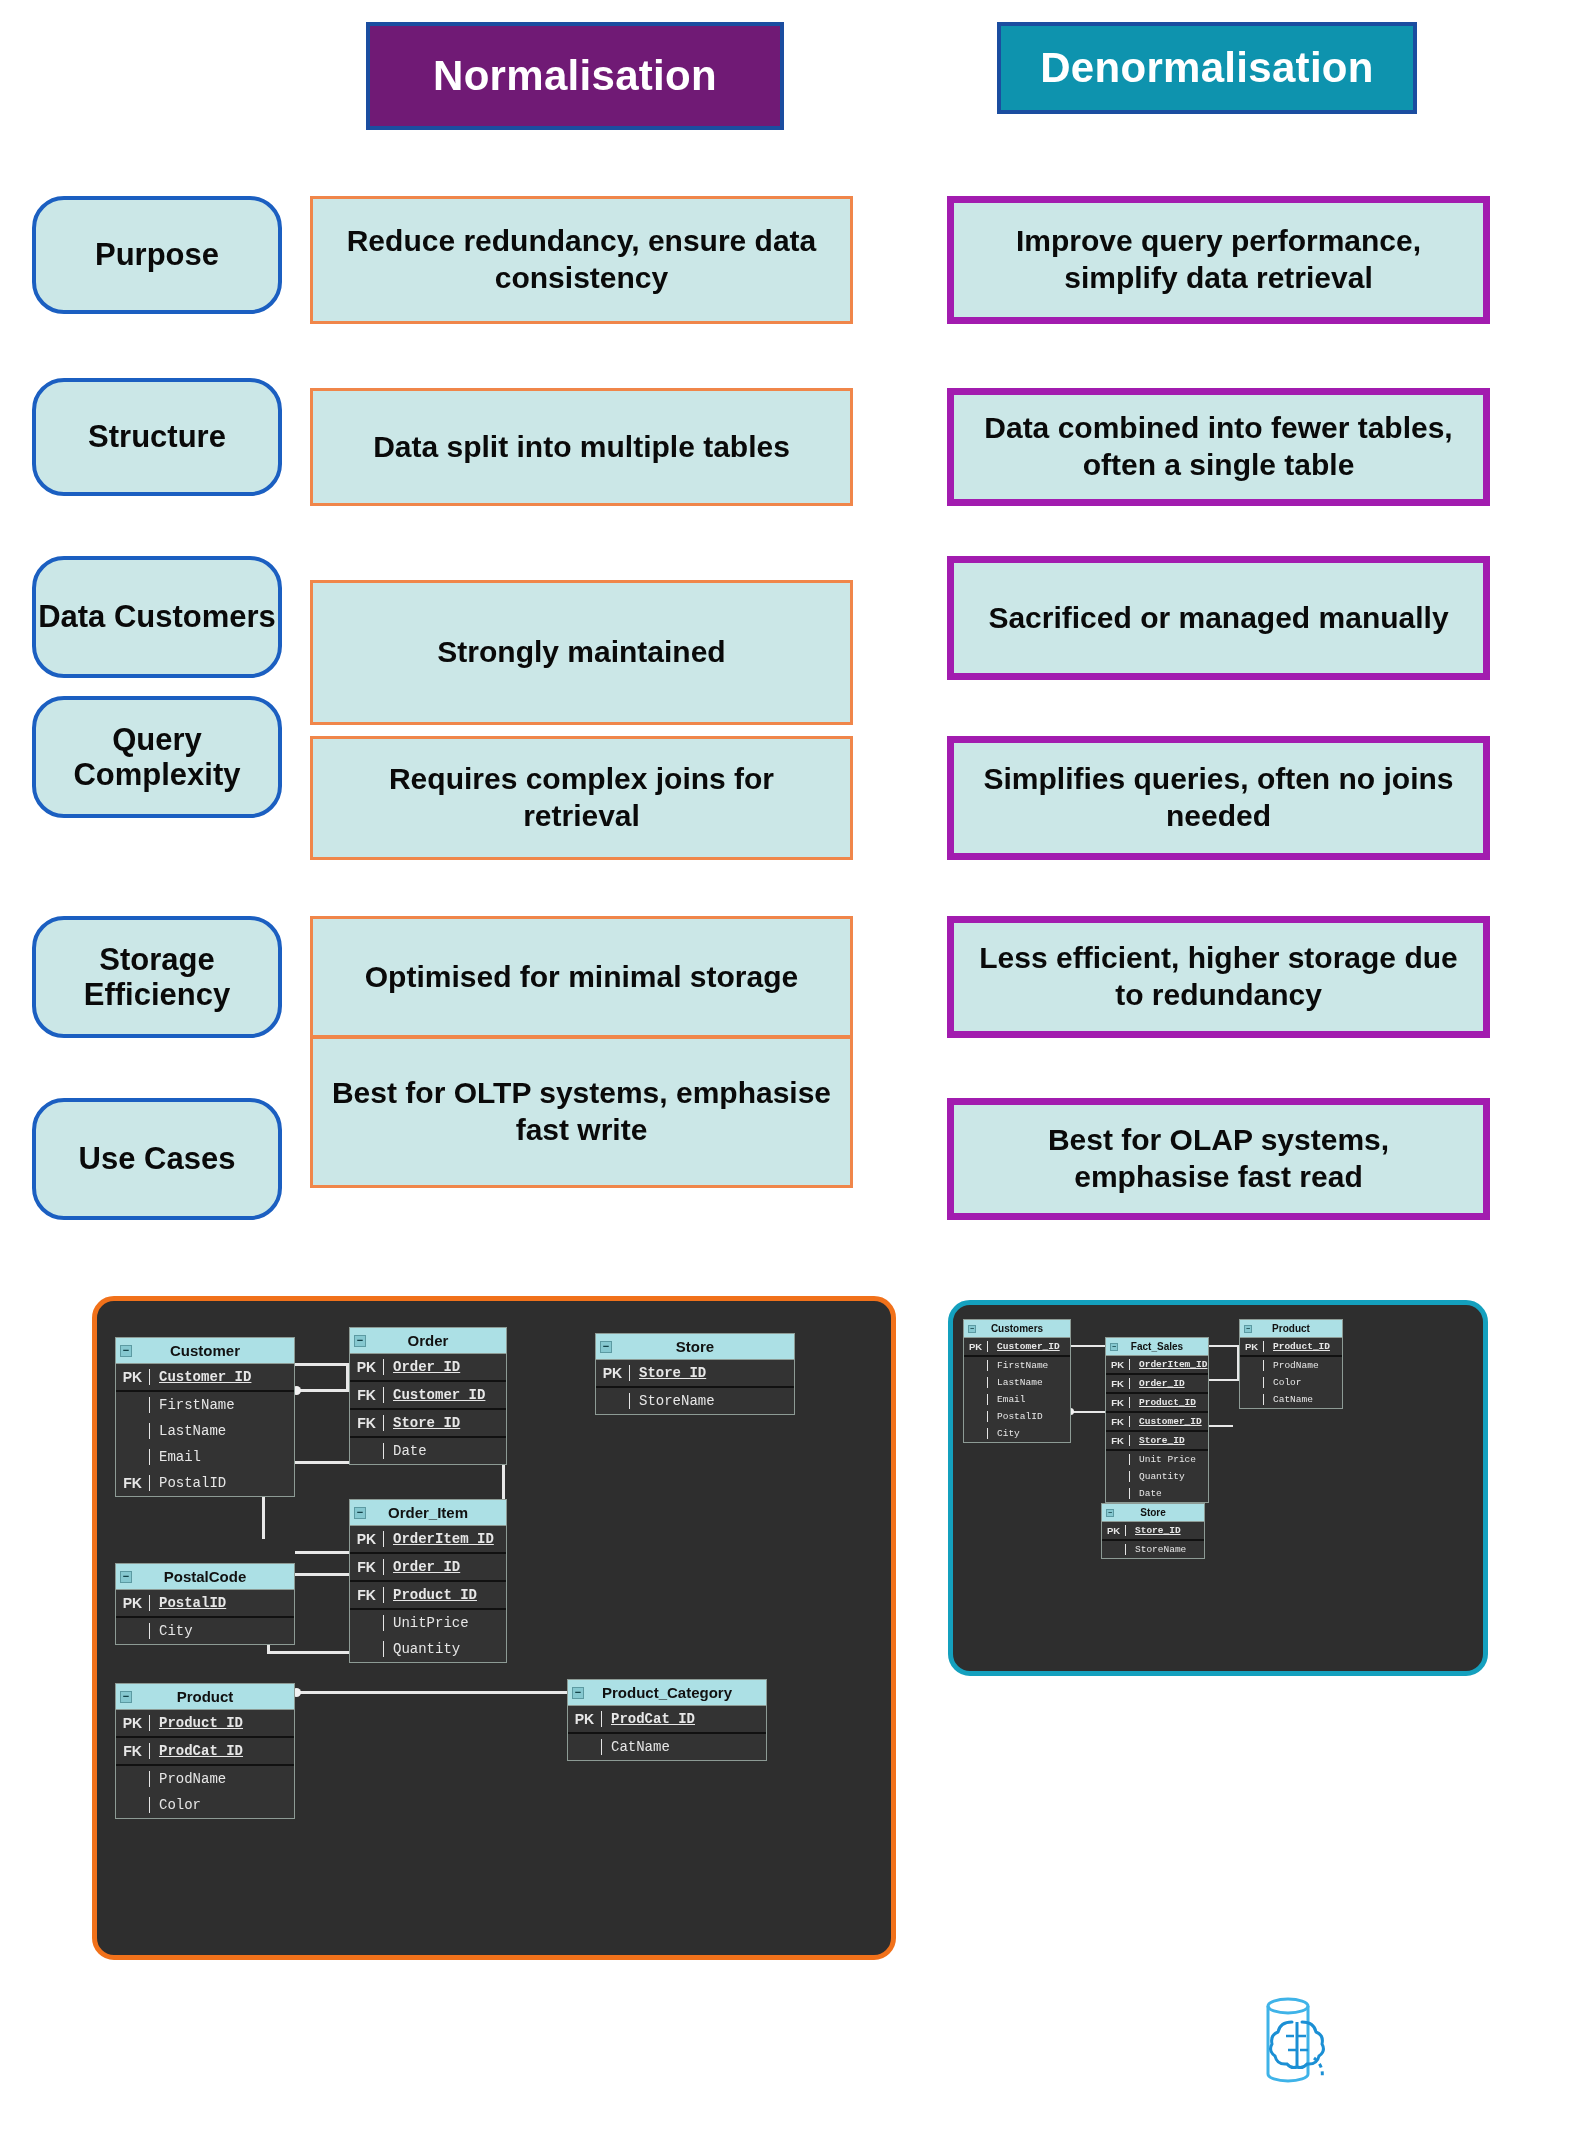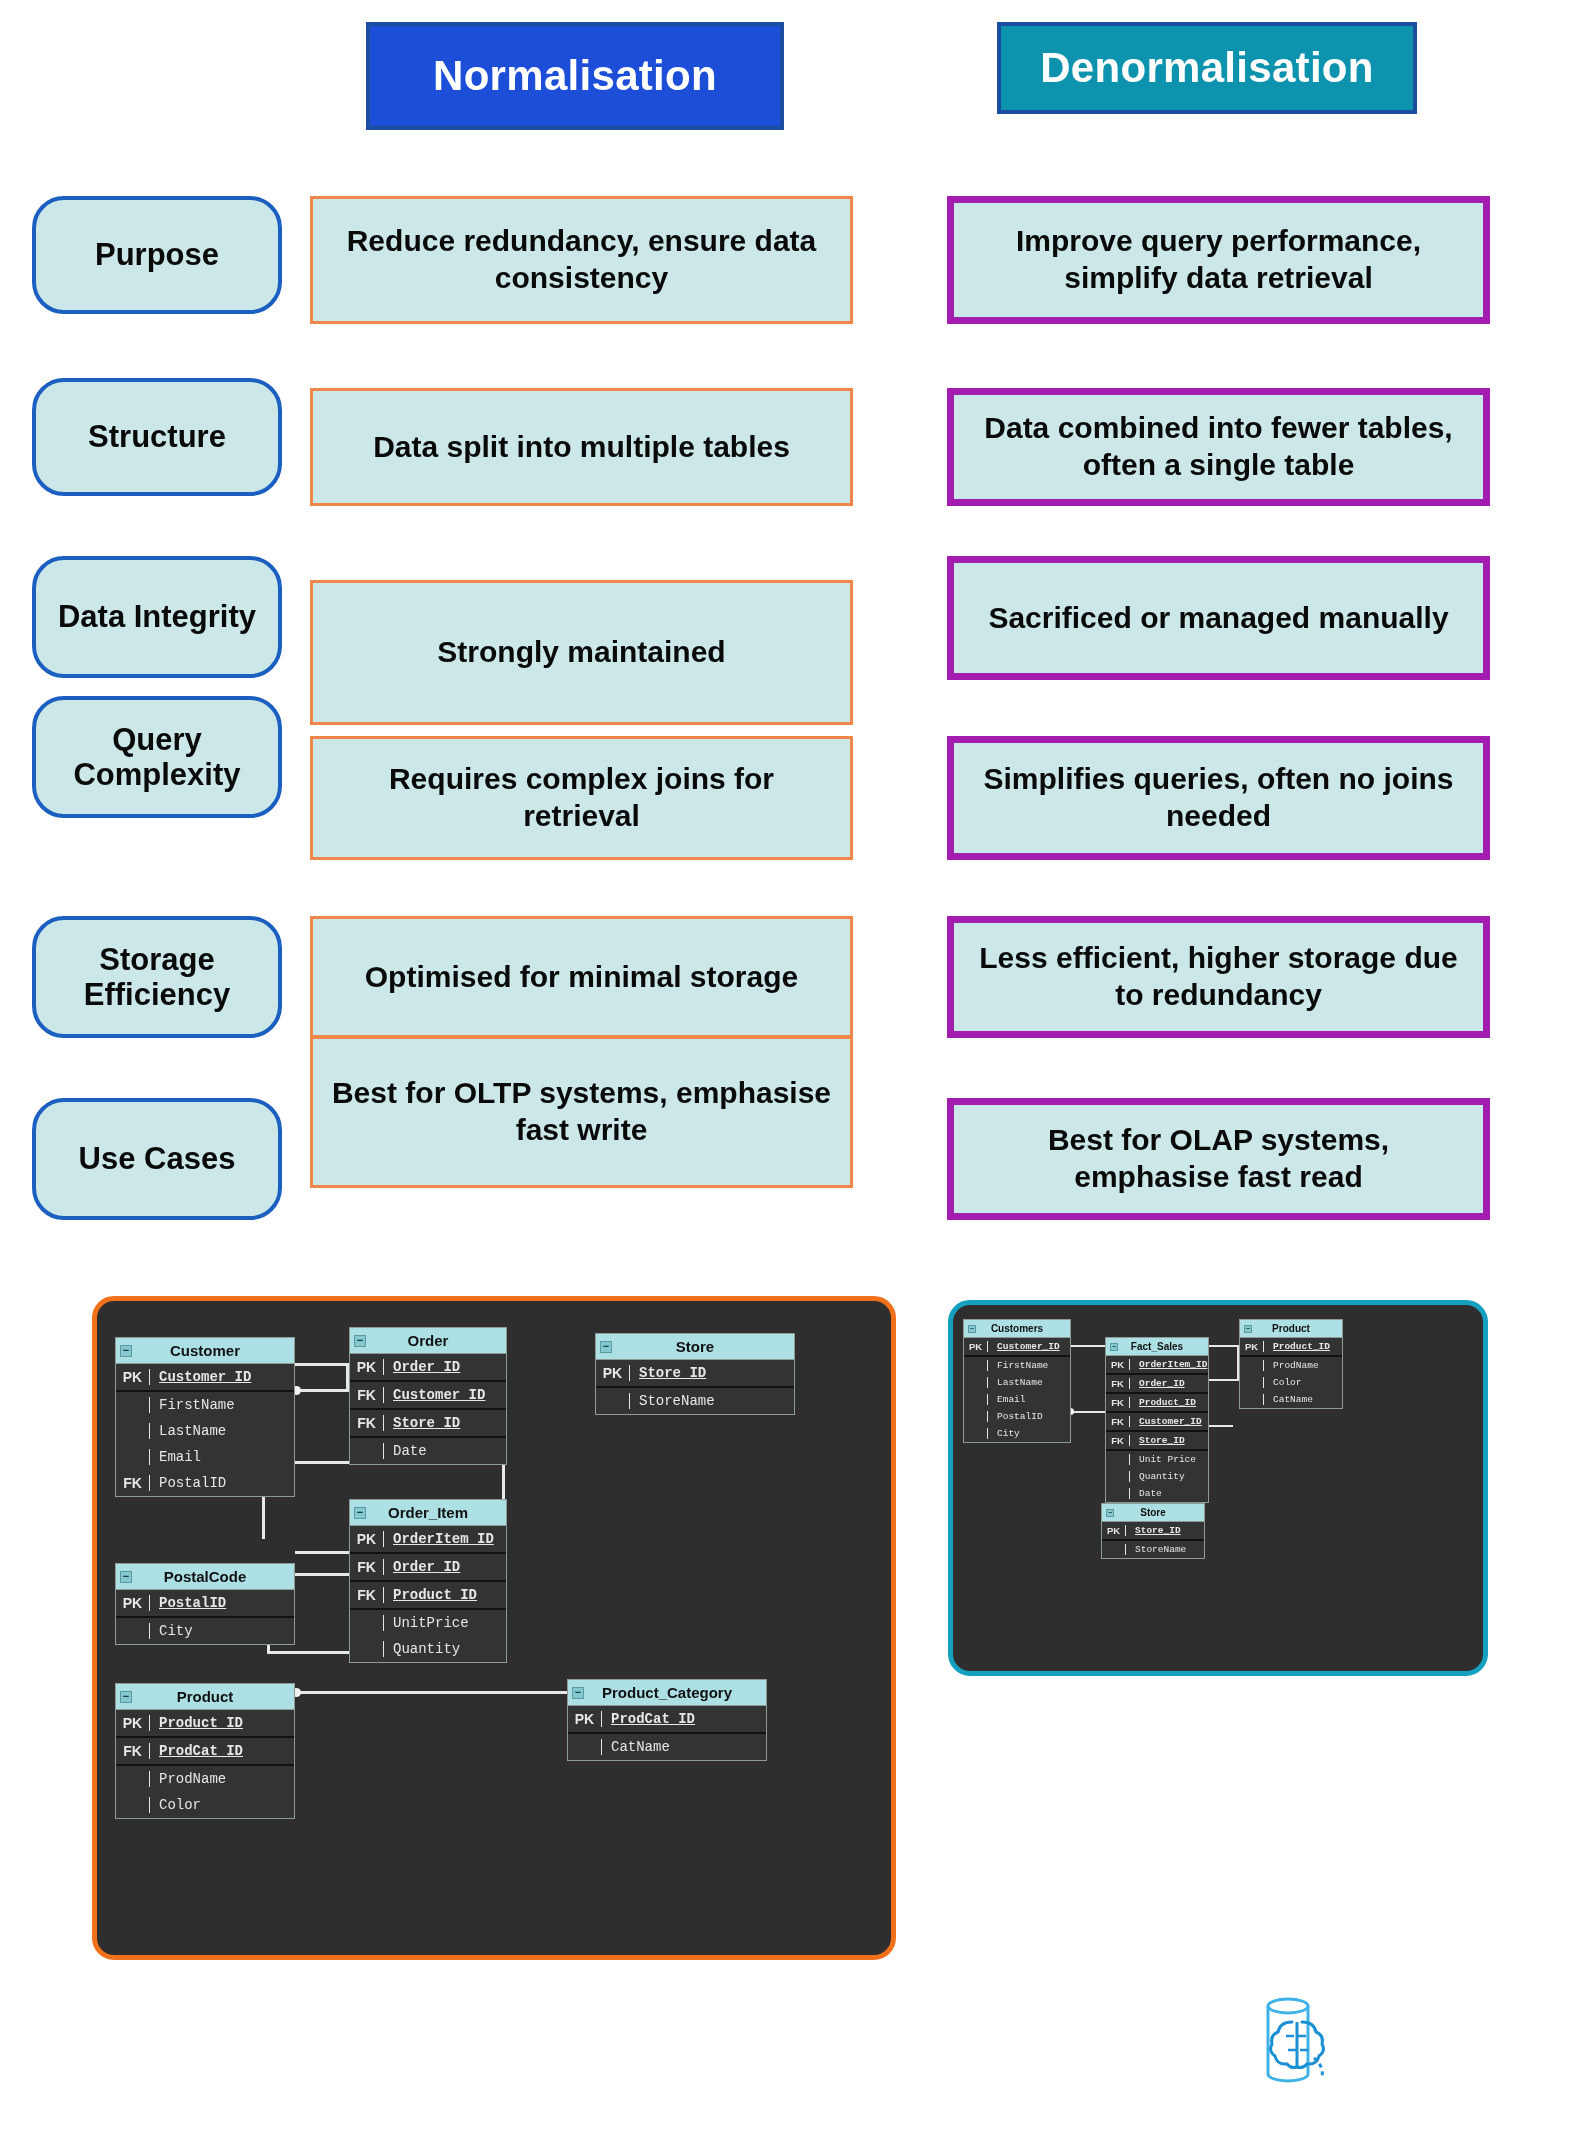--- a/index.html
+++ b/index.html
@@ -15,21 +15,21 @@
   .hdr {
     position: absolute;
     display: flex; align-items: center; justify-content: center;
     color: #ffffff;
     font-size: 42px;
     font-weight: bold;
     letter-spacing: 0.3px;
   }
   #hdr-norm {
     left: 366px; top: 22px; width: 418px; height: 108px;
-    background: #1d4ed8; border: 4px solid #1B4DA0;
+    background: #701a75; border: 4px solid #1B4DA0;
   }
   #hdr-denorm {
     left: 997px; top: 22px; width: 420px; height: 92px;
     background: #0E93AE; border: 4px solid #1B4DA0;
   }
 
   
   .pill {
     position: absolute;
     left: 32px; width: 250px;
@@ -114,21 +114,21 @@
   #logo-text span { color: #1F63B5; font-size: 36px; font-weight: bold; letter-spacing: 0.5px; }
 </style>
 </head>
 <body>
 
 <div class="hdr" id="hdr-norm">Normalisation</div>
 <div class="hdr" id="hdr-denorm">Denormalisation</div>
 
 <div class="pill" style="top:196px;height:118px">Purpose</div>
 <div class="pill" style="top:378px;height:118px">Structure</div>
-<div class="pill" style="top:556px;height:122px">Data Integrity</div>
+<div class="pill" style="top:556px;height:122px">Data Customers</div>
 <div class="pill" style="top:696px;height:122px">Query Complexity</div>
 <div class="pill" style="top:916px;height:122px">Storage Efficiency</div>
 <div class="pill" style="top:1098px;height:122px">Use Cases</div>
 
 <div class="cell norm" style="top:196px;height:128px">Reduce redundancy, ensure data consistency</div>
 <div class="cell norm" style="top:388px;height:118px">Data split into multiple tables</div>
 <div class="cell norm" style="top:580px;height:145px">Strongly maintained</div>
 <div class="cell norm" style="top:736px;height:124px">Requires complex joins for retrieval</div>
 <div class="cell norm" style="top:916px;height:122px">Optimised for minimal storage</div>
 <div class="cell norm" style="top:1036px;height:152px">Best for OLTP systems, emphasise fast write</div>

